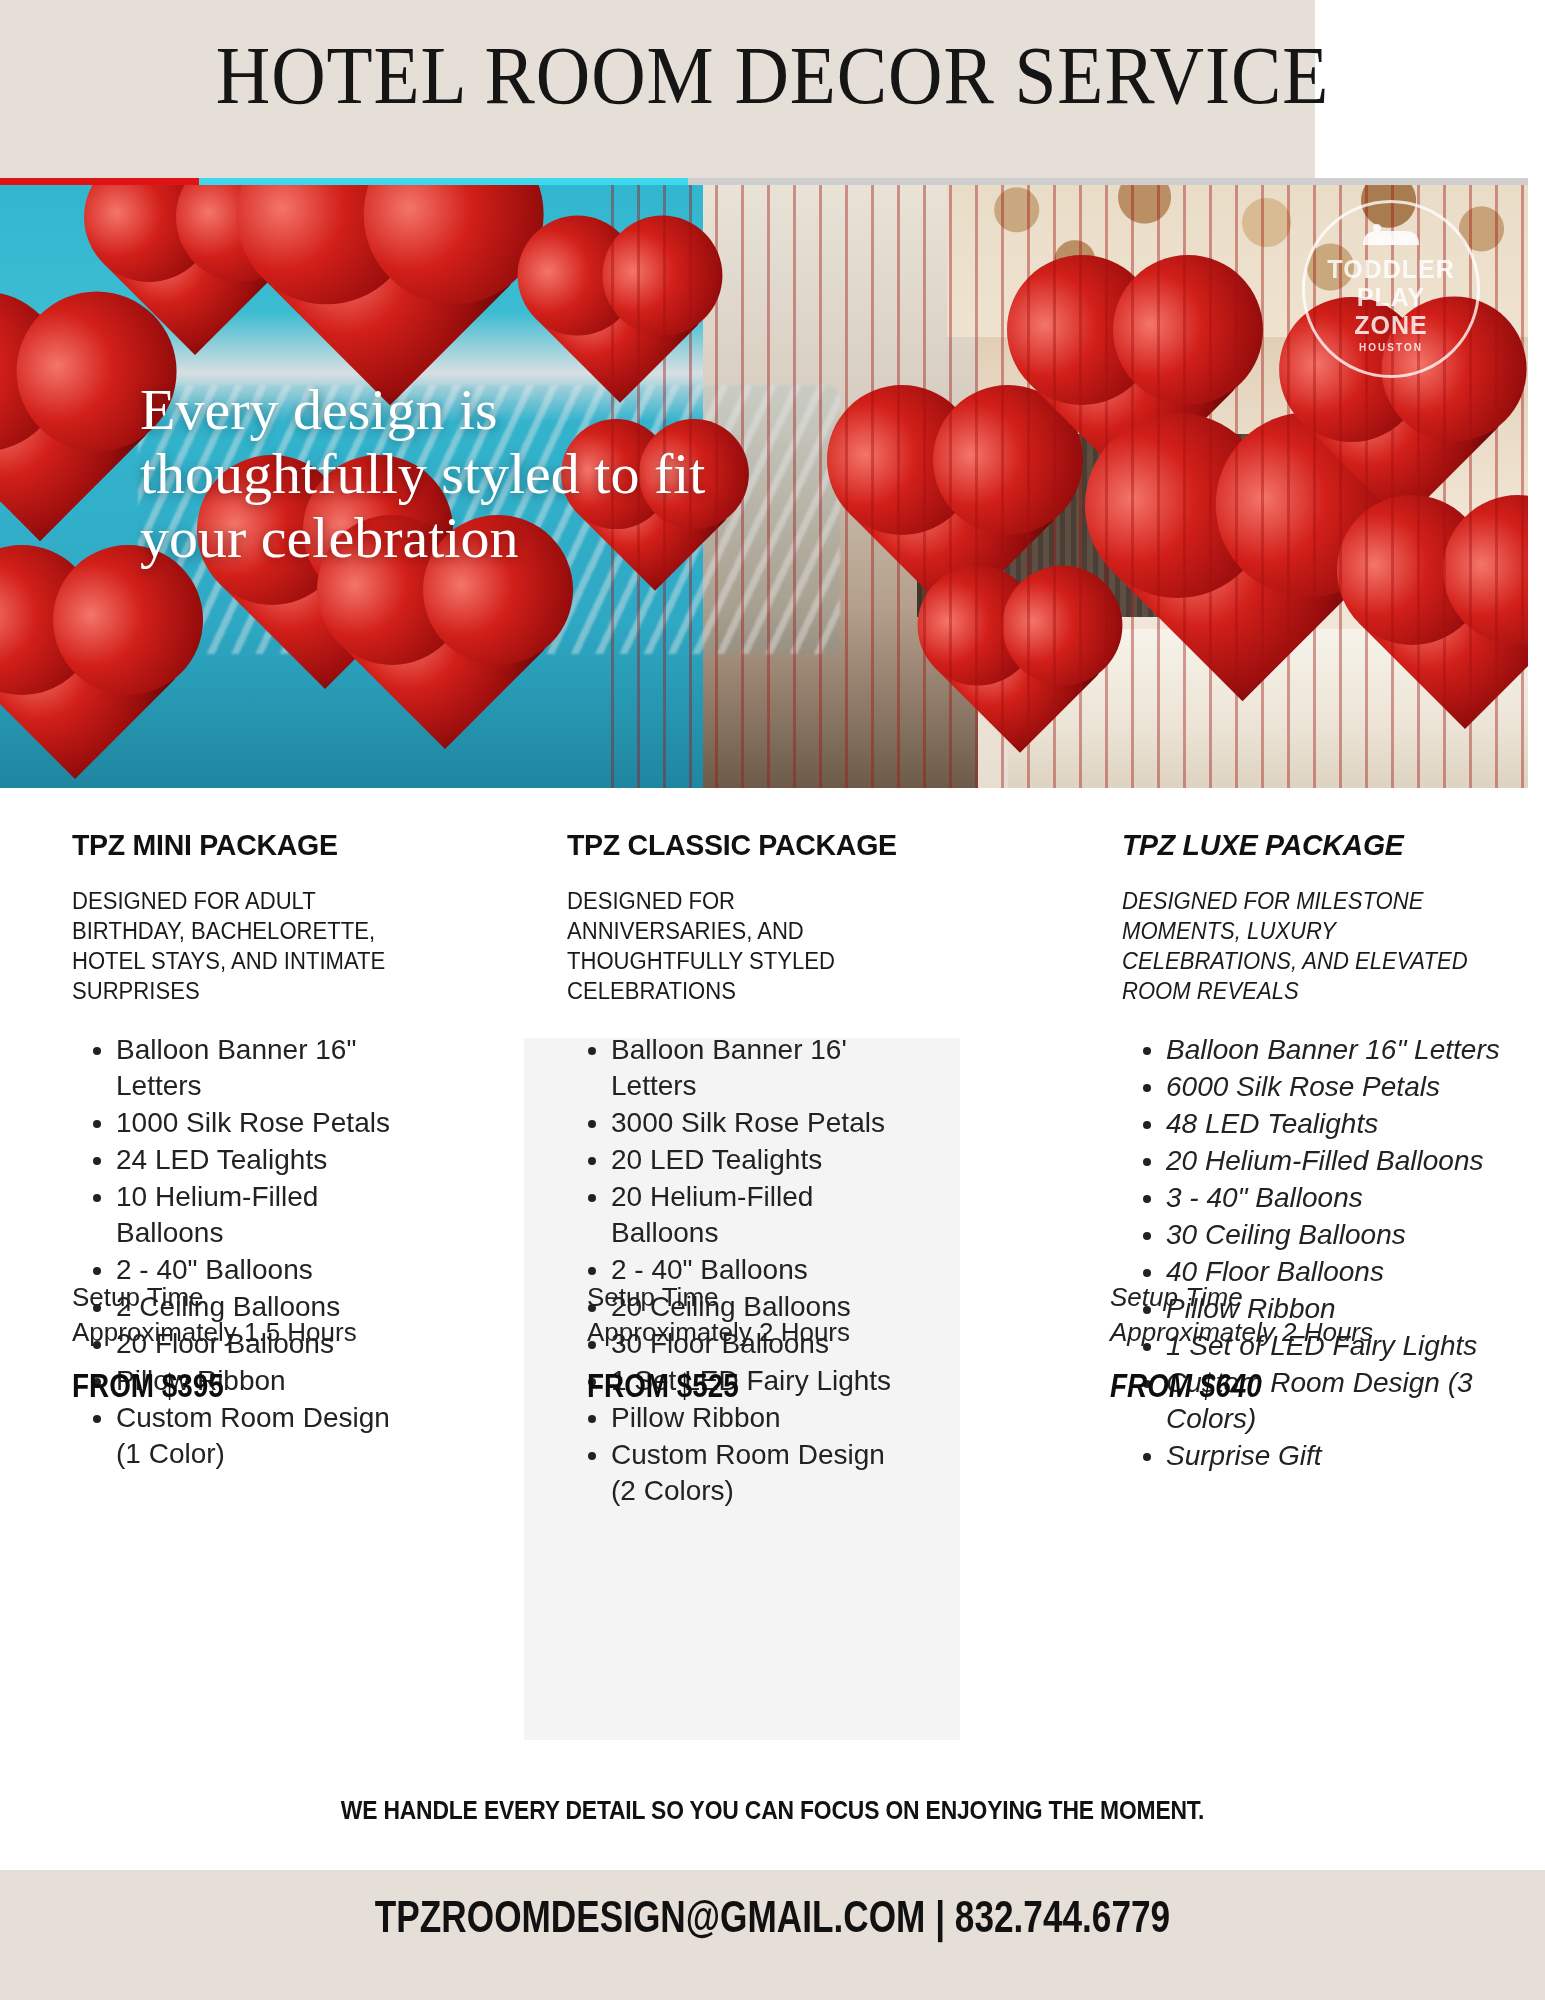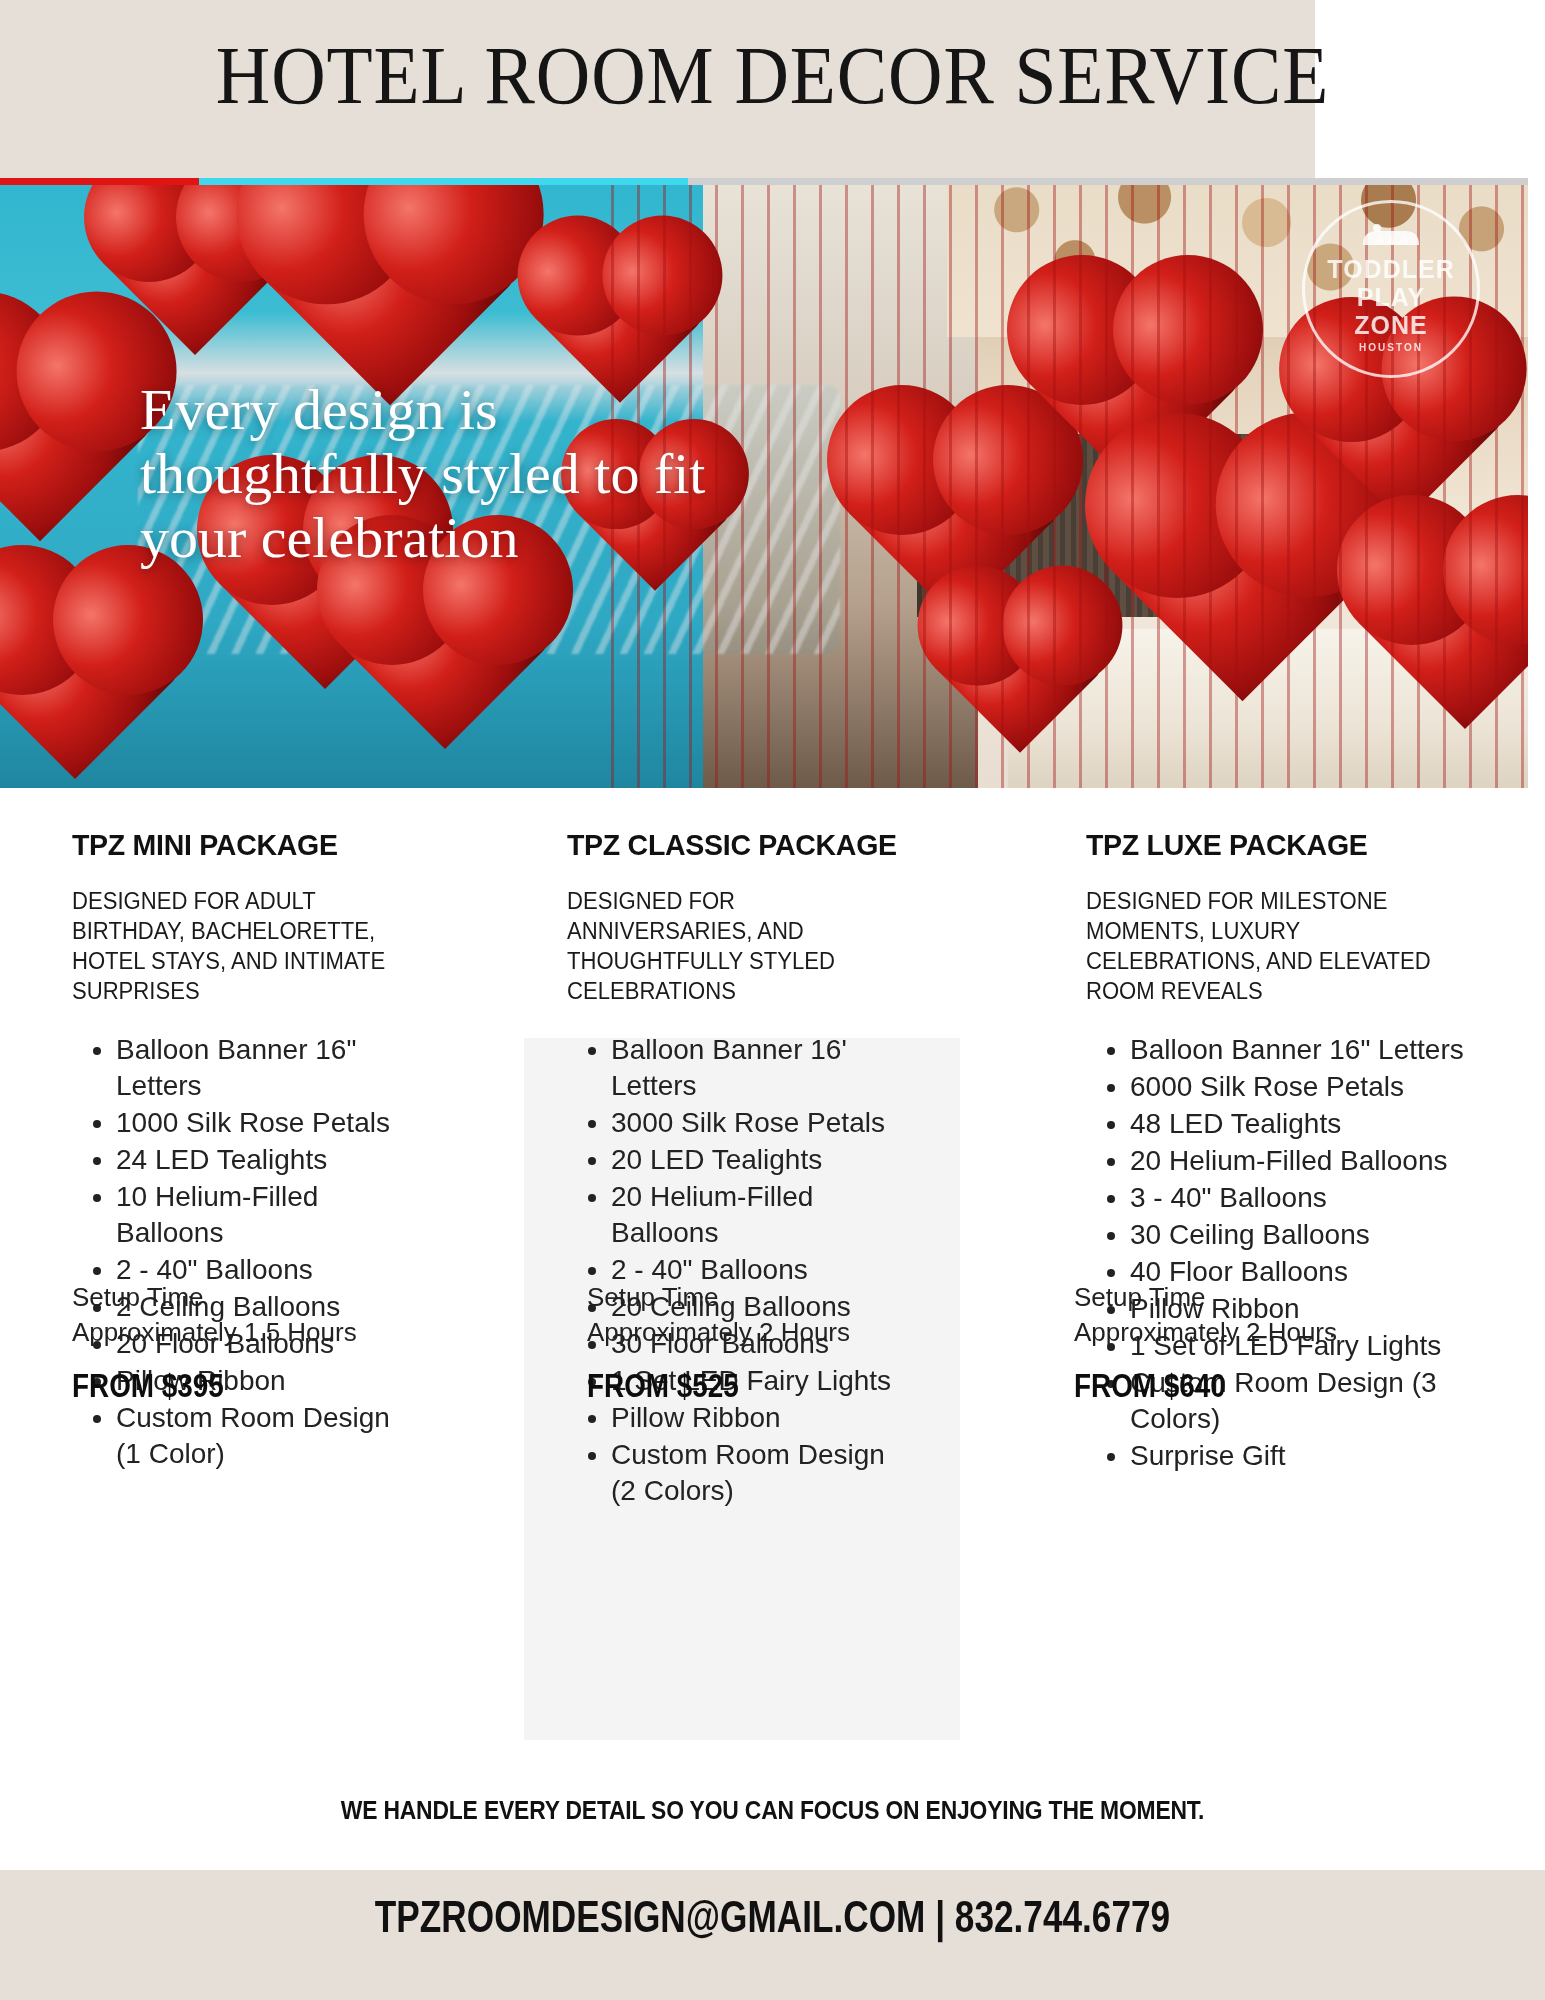--- a/index.html
+++ b/index.html
@@ -181,21 +181,21 @@
     width: 436px; height: 702px;
     background: #F4F4F4;
   }
   .col {
     position: absolute;
     top: 0;
     width: 420px;
   }
   .col-1 { left: 60px; }
   .col-2 { left: 555px; }
-  .col-3 { left: 1074px; }
+  .col-3 { left: 1110px; font-style: italic; }
 
   .pkg-title {
     font-size: 30px;
     font-weight: bold;
     letter-spacing: -0.3px;
     color: #111;
     margin: 40px 0 0 12px;
     transform: scaleX(0.95);
     transform-origin: left center;
     white-space: nowrap;

